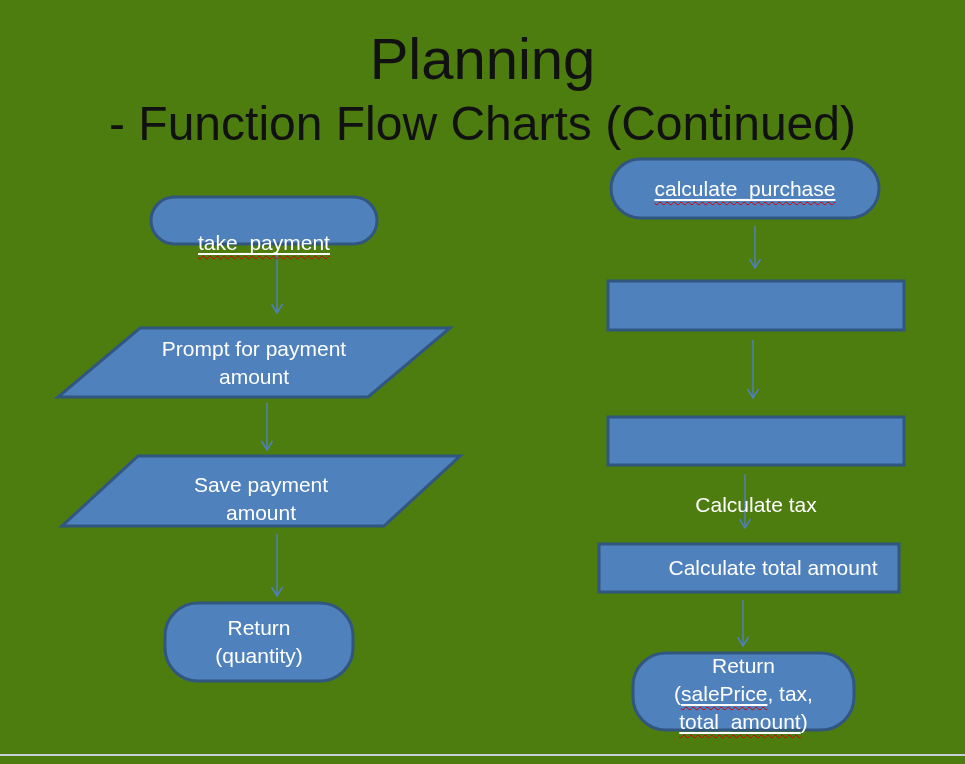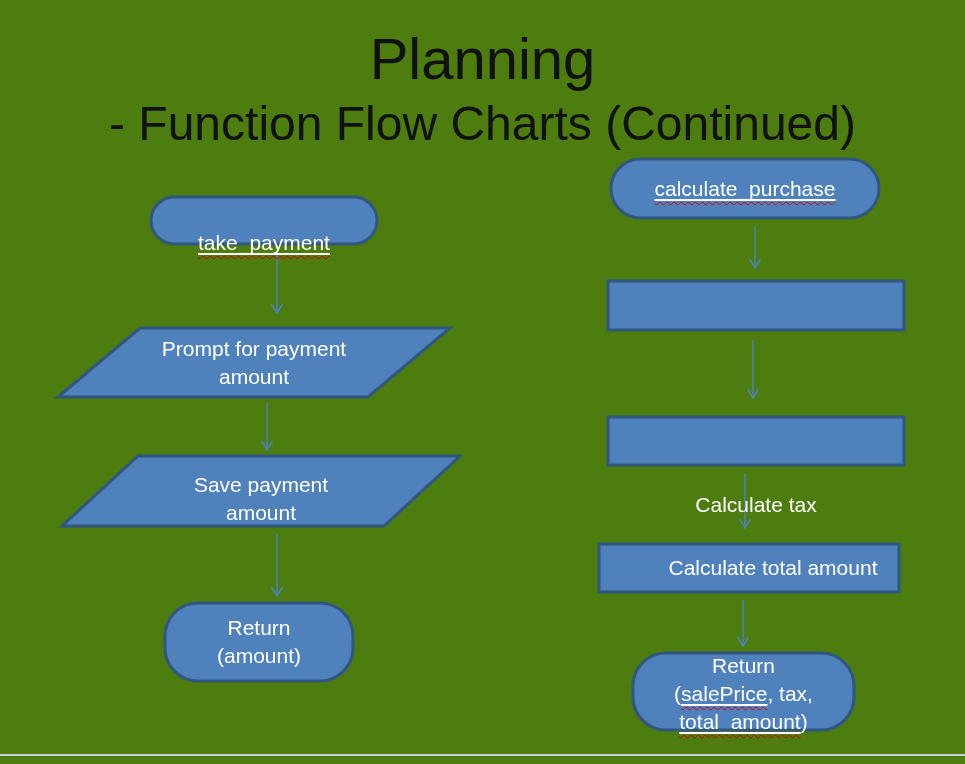--- a/index.html
+++ b/index.html
@@ -90,21 +90,21 @@
     <span class="line">amount</span>
   </div>
 
   <div class="shape-label" style="left:62px; top:456px; width:398px; height:70px;margin-top:8px;">
     <span class="line">Save payment</span>
     <span class="line">amount</span>
   </div>
 
   <div class="shape-label" style="left:164px; top:602px; width:190px; height:80px;">
     <span class="line">Return</span>
-    <span class="line">(amount)</span>
+    <span class="line">(quantity)</span>
   </div>
 
   <div class="shape-label" style="left:610px; top:158px; width:270px; height:61px;">
     <span class="line"><span class="spell"><span class="wu">calculate_purchase</span></span></span>
   </div>
 
 
   <div class="shape-label" style="left:607px; top:434px; width:298px; height:50px;margin-top:46px;">
     <span>Calculate tax</span>
   </div>

